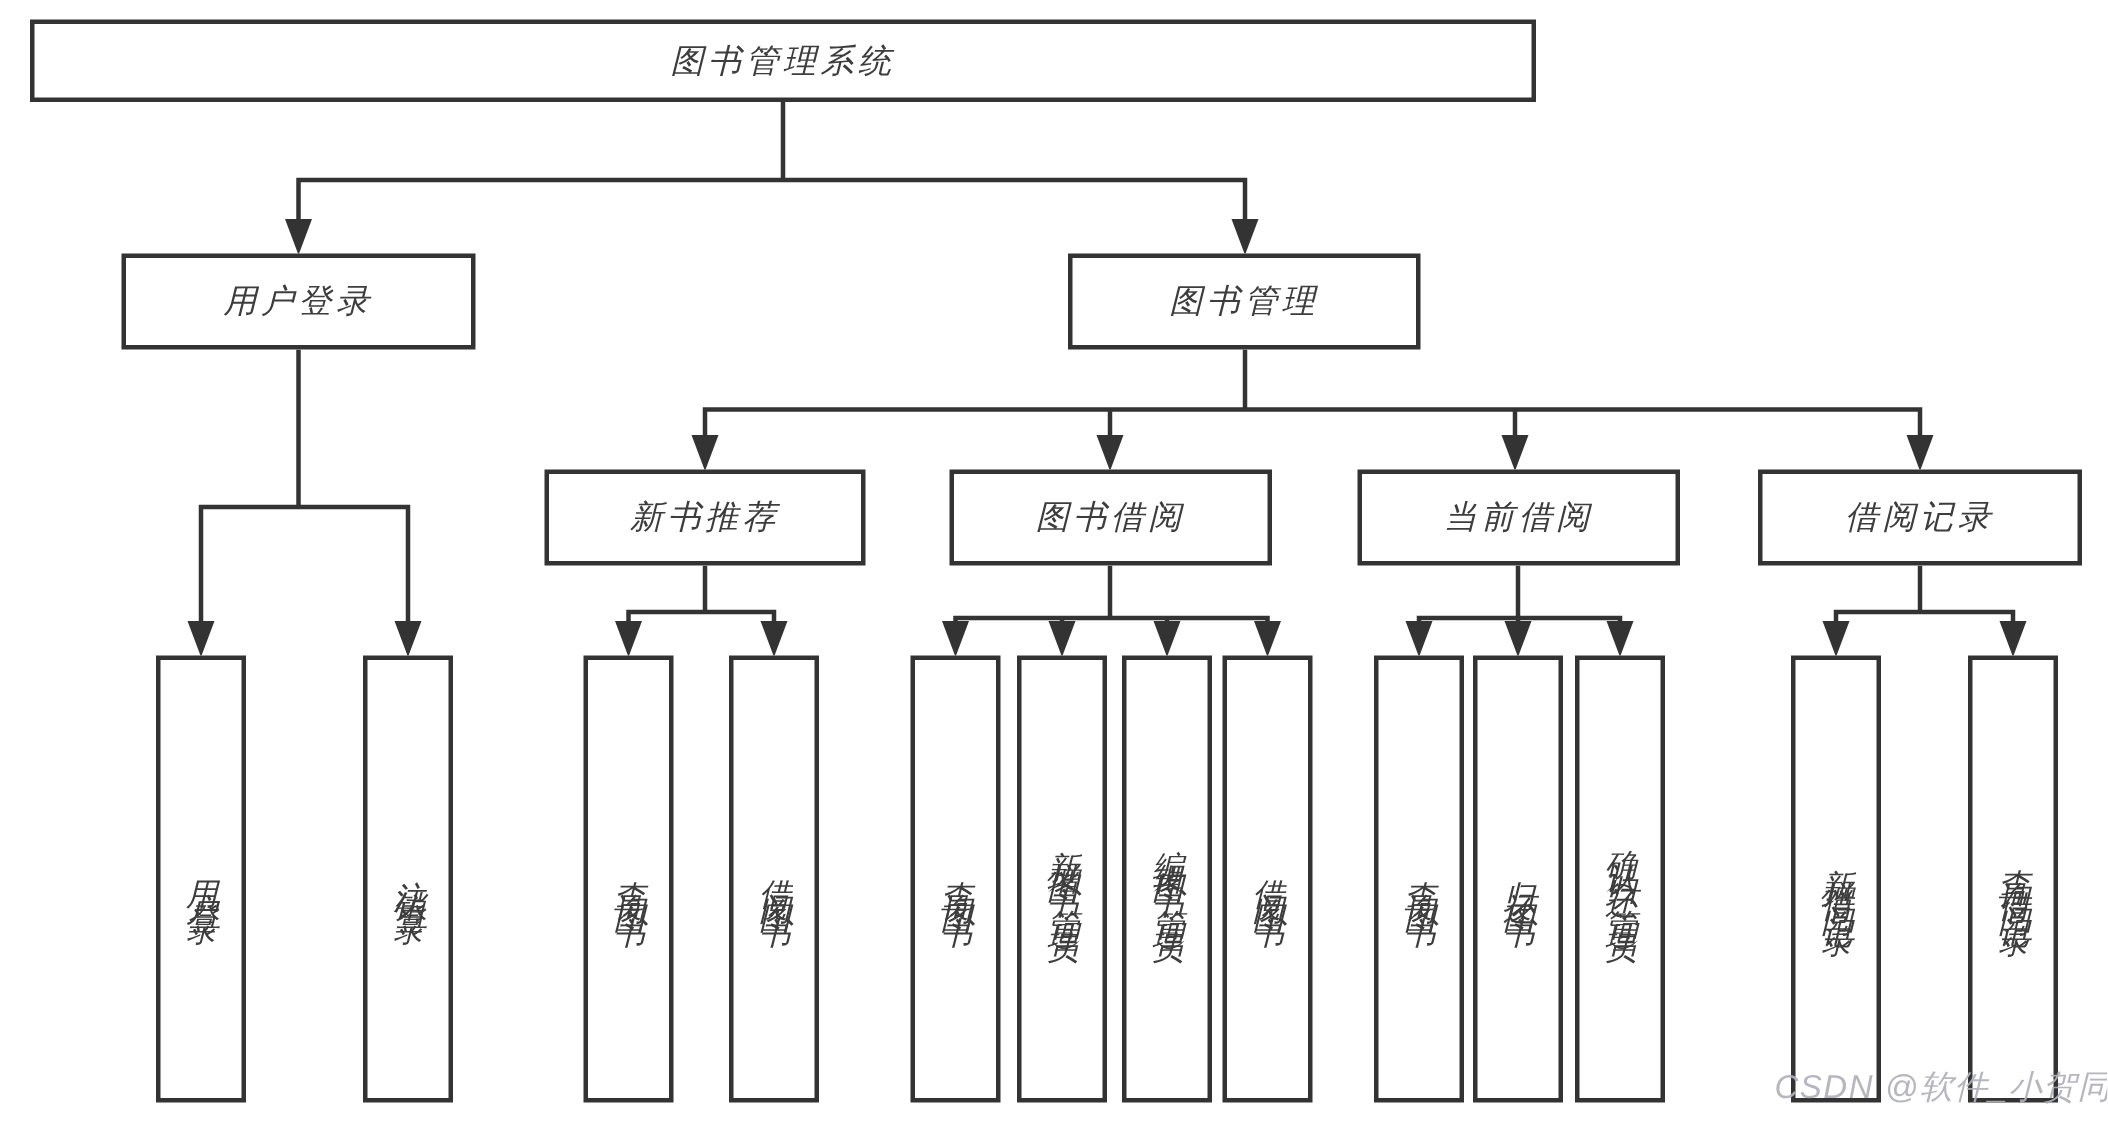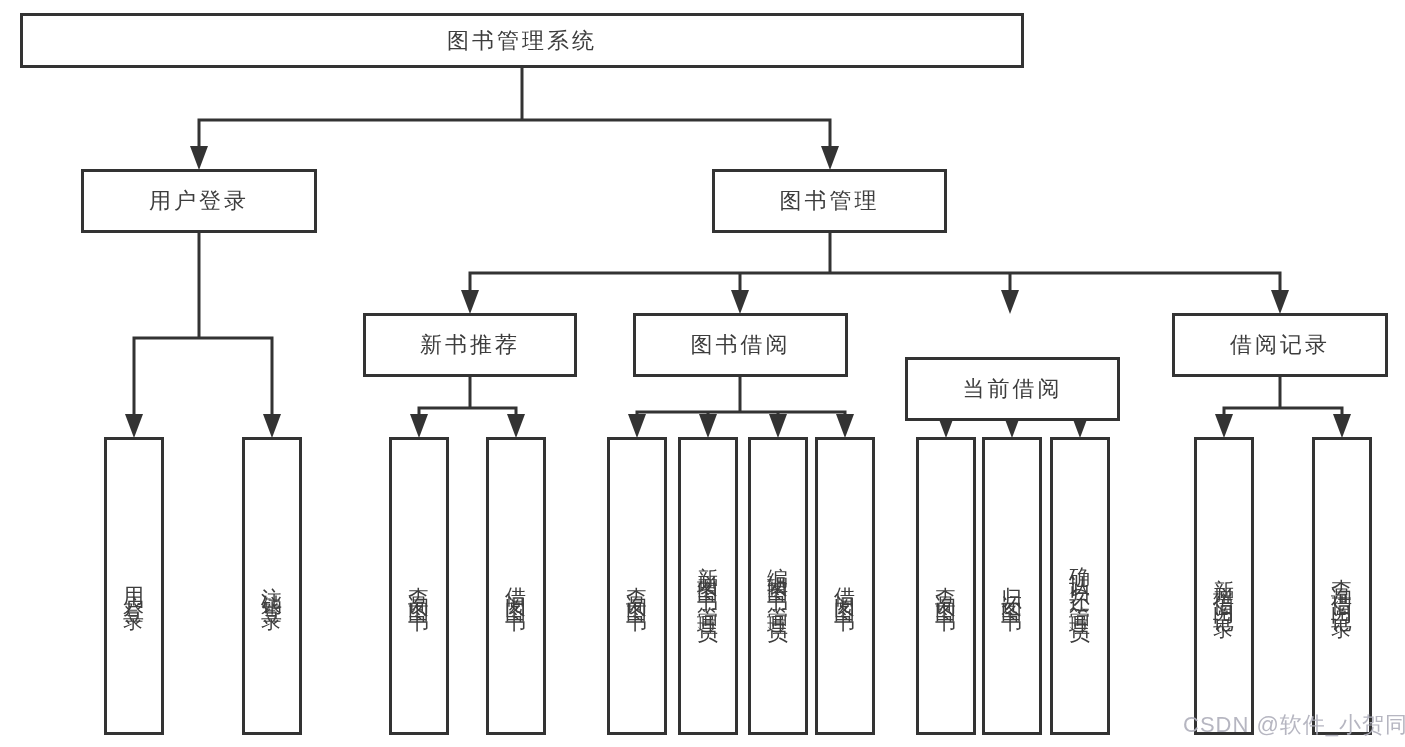--- a/index.html
+++ b/index.html
@@ -3,20 +3,21 @@
 <meta charset="utf-8">
 <style>
   html, body { margin: 0; padding: 0; background: #ffffff; }
   .stage {
     position: relative;
     width: 1405px;
     height: 747px;
     background: #ffffff;
     font-family: "Liberation Sans", "DejaVu Sans", sans-serif;
     overflow: hidden;
+    font-style: italic;
   }
   svg.connectors {
     position: absolute;
     left: 0; top: 0;
     z-index: 0;
   }
   .node {
     position: absolute;
     box-sizing: border-box;
     background: #ffffff;
@@ -119,21 +120,21 @@
   <div class="node" style="left:712px; top:169px; width:235px; height:64px;align-items:center;">
     <span class="lbl">图书管理</span>
   </div>
 
   <div class="node" style="left:633px; top:313px; width:215px; height:64px;">
     <span class="lbl">图书借阅</span>
   </div>
   <div class="node" style="left:363px; top:313px; width:214px; height:64px;">
     <span class="lbl">新书推荐</span>
   </div>
-  <div class="node" style="left:905px; top:313px; width:215px; height:64px;margin-top:44px;">
+  <div class="node" style="left:905px; top:313px; width:215px; height:64px;">
     <span class="lbl">当前借阅</span>
   </div>
   <div class="node" style="left:1172px; top:313px; width:216px; height:64px;">
     <span class="lbl">借阅记录</span>
   </div>
 
   <div class="node leaf" style="left:104px; top:437px; width:60px; height:298px;">
     <span class="lbl">用户登录</span>
   </div>
   <div class="node leaf" style="left:242px; top:437px; width:60px; height:298px;">

